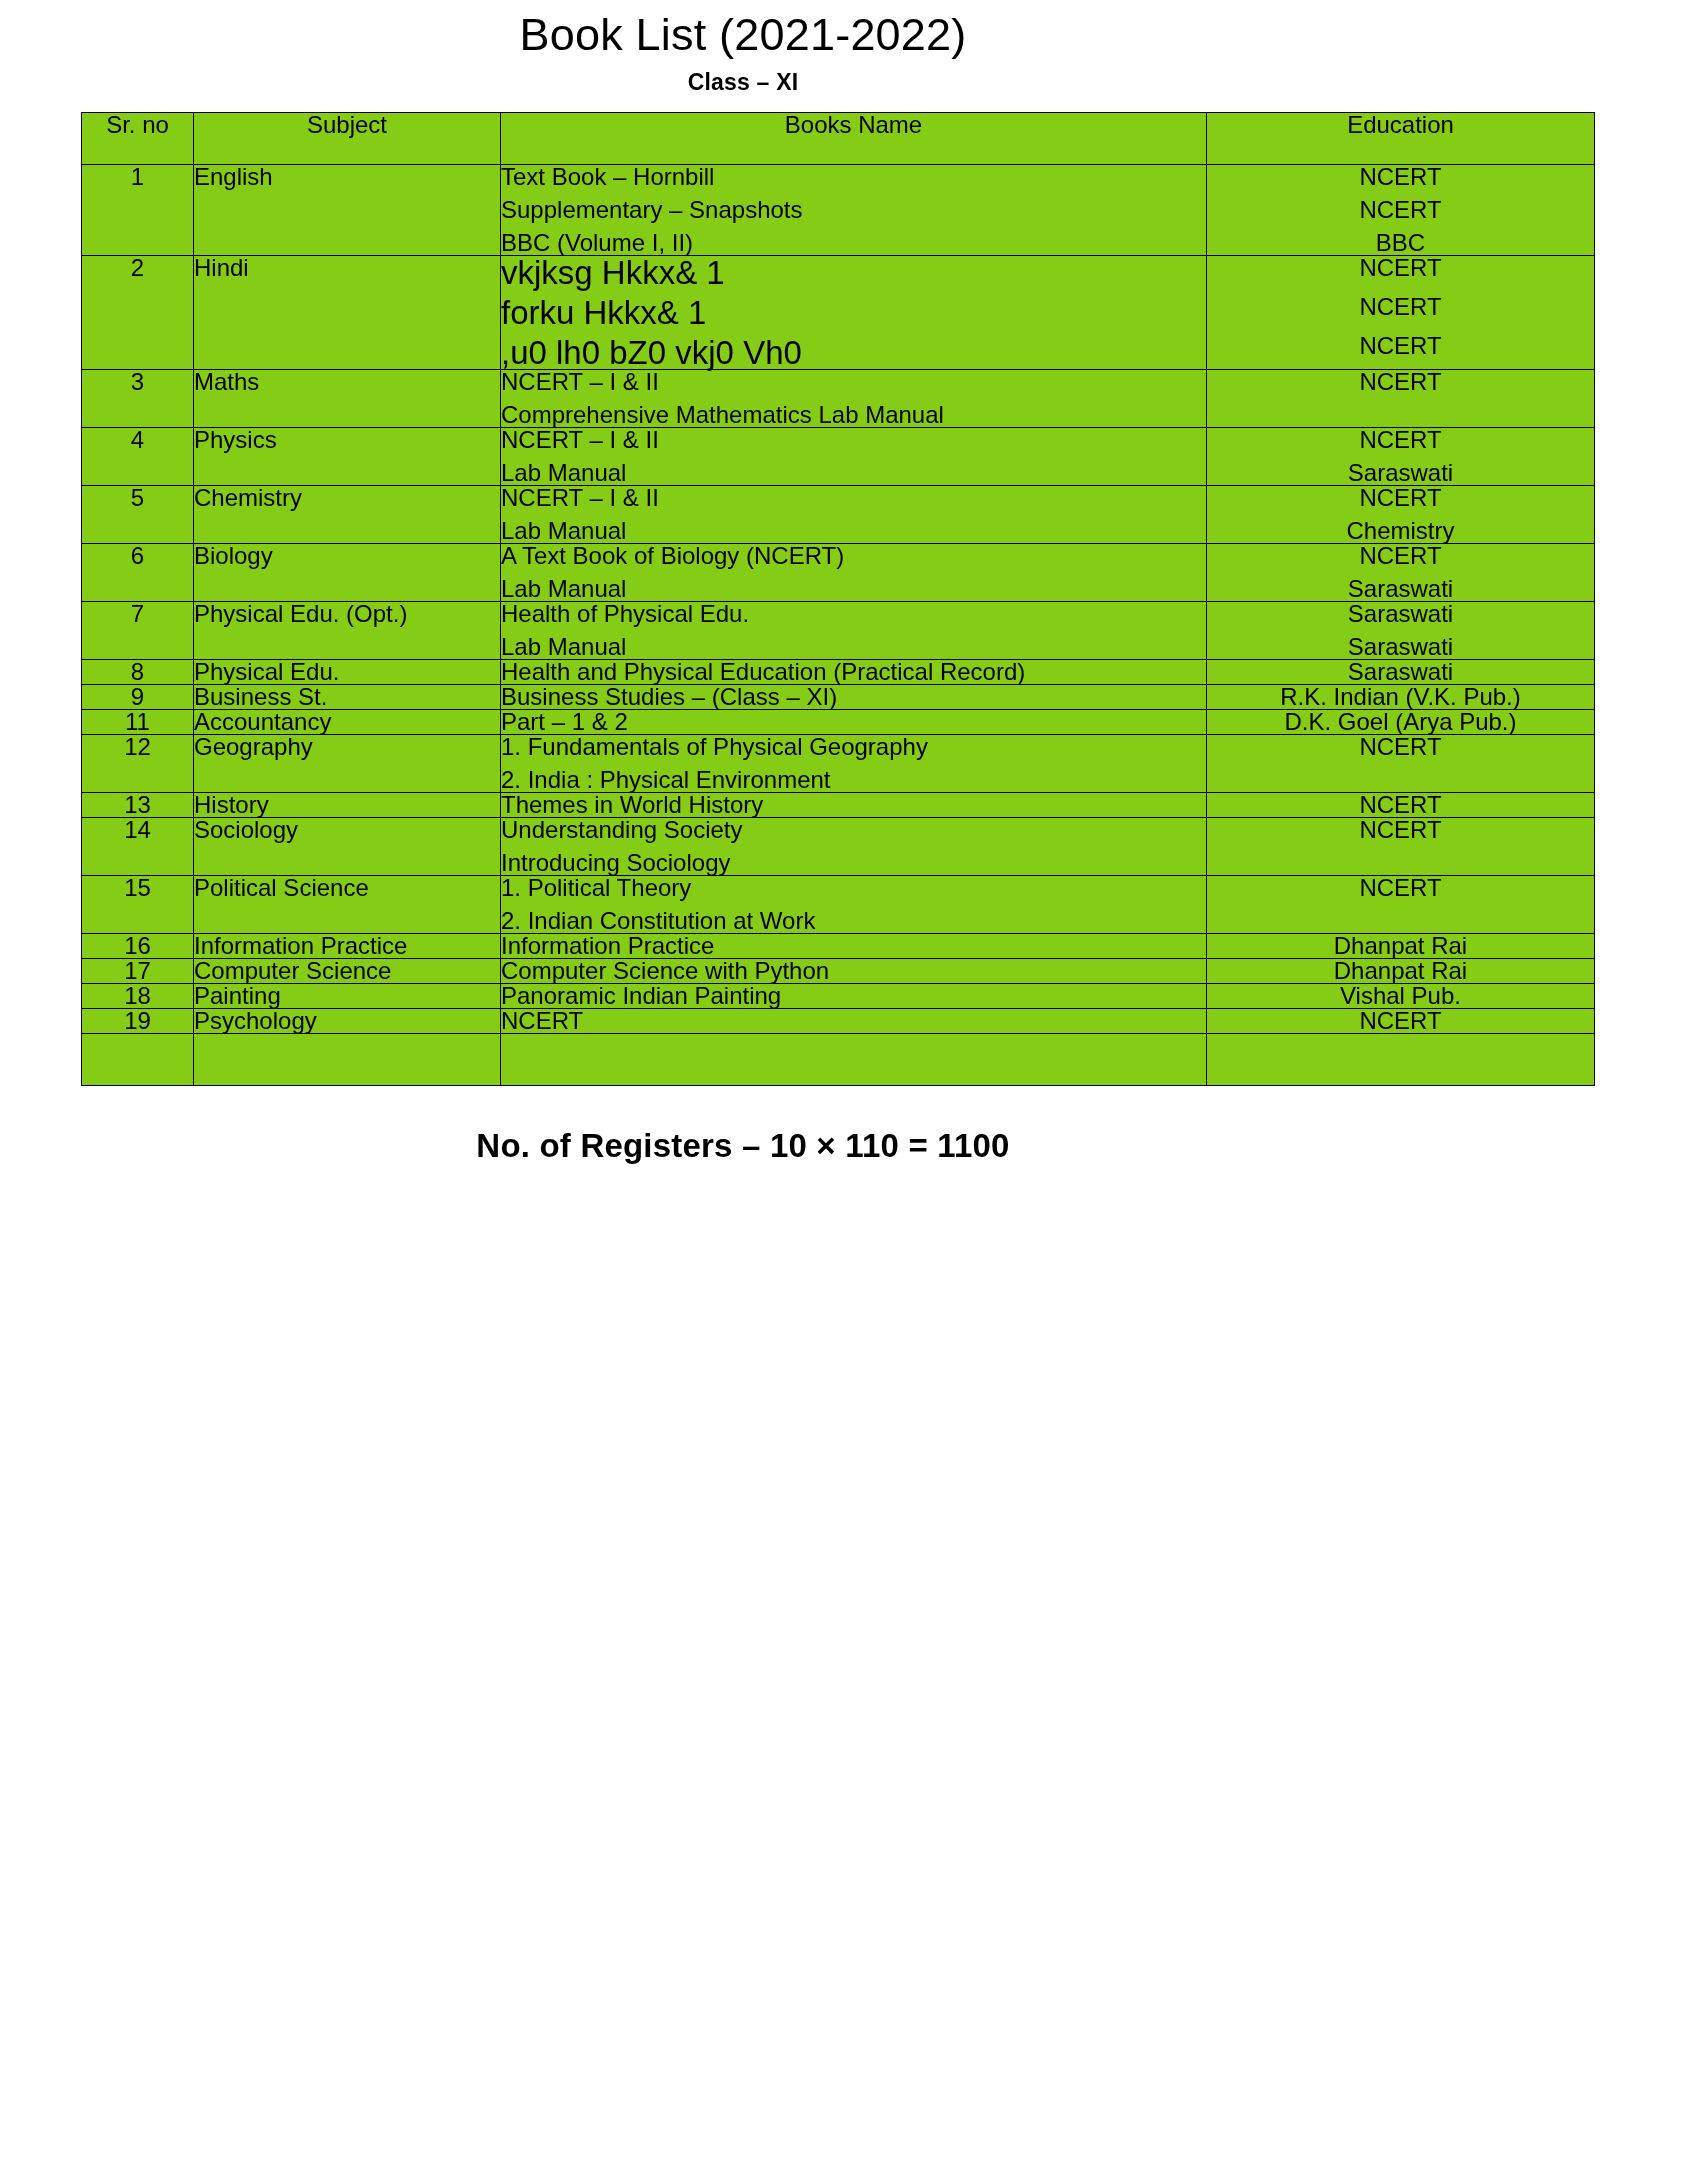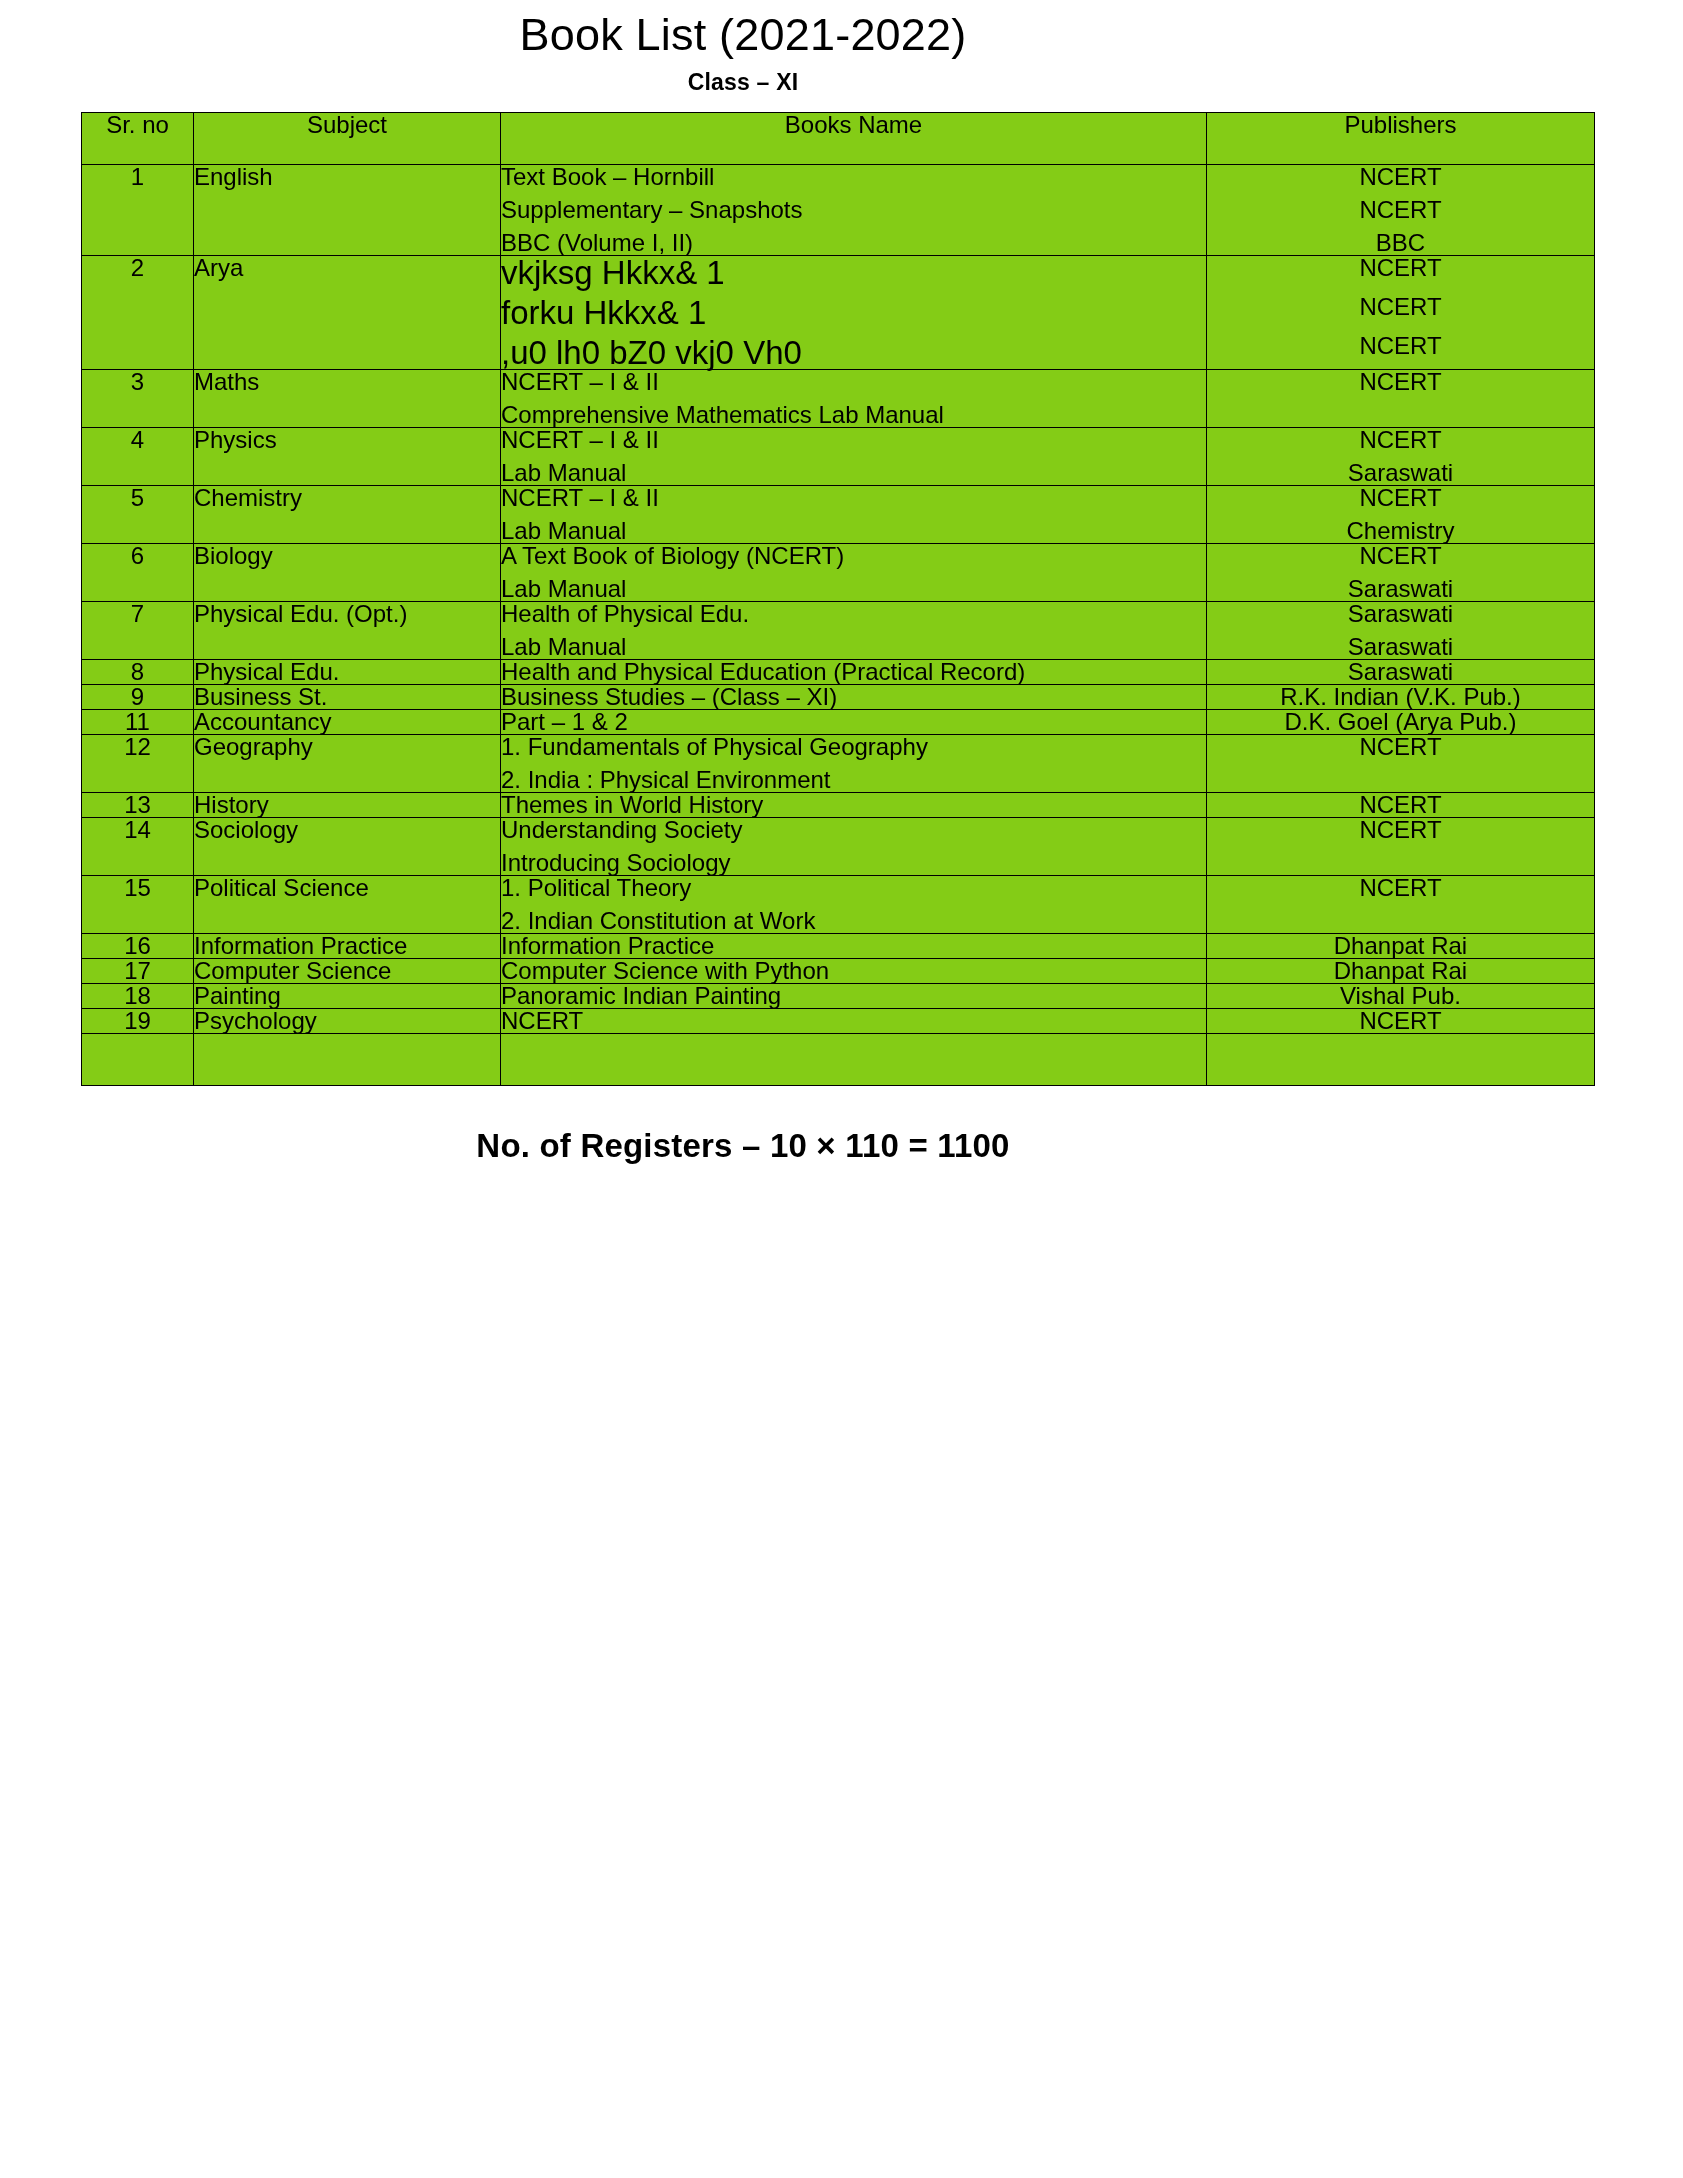--- a/index.html
+++ b/index.html
@@ -120,41 +120,41 @@
       <col class="c-sr">
         <col class="c-subj">
         <col class="c-book">
         <col class="c-pub">
     </colgroup>
     <thead>
       <tr>
         <th>Sr. no</th>
         <th>Subject</th>
         <th>Books Name</th>
-        <th>Publishers</th>
+        <th>Education</th>
       </tr>
     </thead>
     <tbody>
         <tr>
           <td class="cell-sr">1</td>
           <td class="cell-subj">English</td>
           <td class="cell-book tall-pad">
             <span class="ln">Text Book – Hornbill</span>
             <span class="ln">Supplementary – Snapshots</span>
             <span class="ln">BBC (Volume I, II)</span>
           </td>
           <td class="cell-pub">
             <span class="ln">NCERT</span>
             <span class="ln">NCERT</span>
             <span class="ln">BBC</span>
           </td>
         </tr>
         <tr>
           <td class="cell-sr">2</td>
-          <td class="cell-subj">Arya</td>
+          <td class="cell-subj">Hindi</td>
           <td class="cell-book hindi">
             <span class="ln">vkjksg Hkkx&amp; 1</span>
             <span class="ln">forku Hkkx&amp; 1</span>
             <span class="ln">,u0 lh0 bZ0 vkj0 Vh0</span>
           </td>
           <td class="cell-pub hindi-pub">
             <span class="ln">NCERT</span>
             <span class="ln">NCERT</span>
             <span class="ln">NCERT</span>
           </td>

